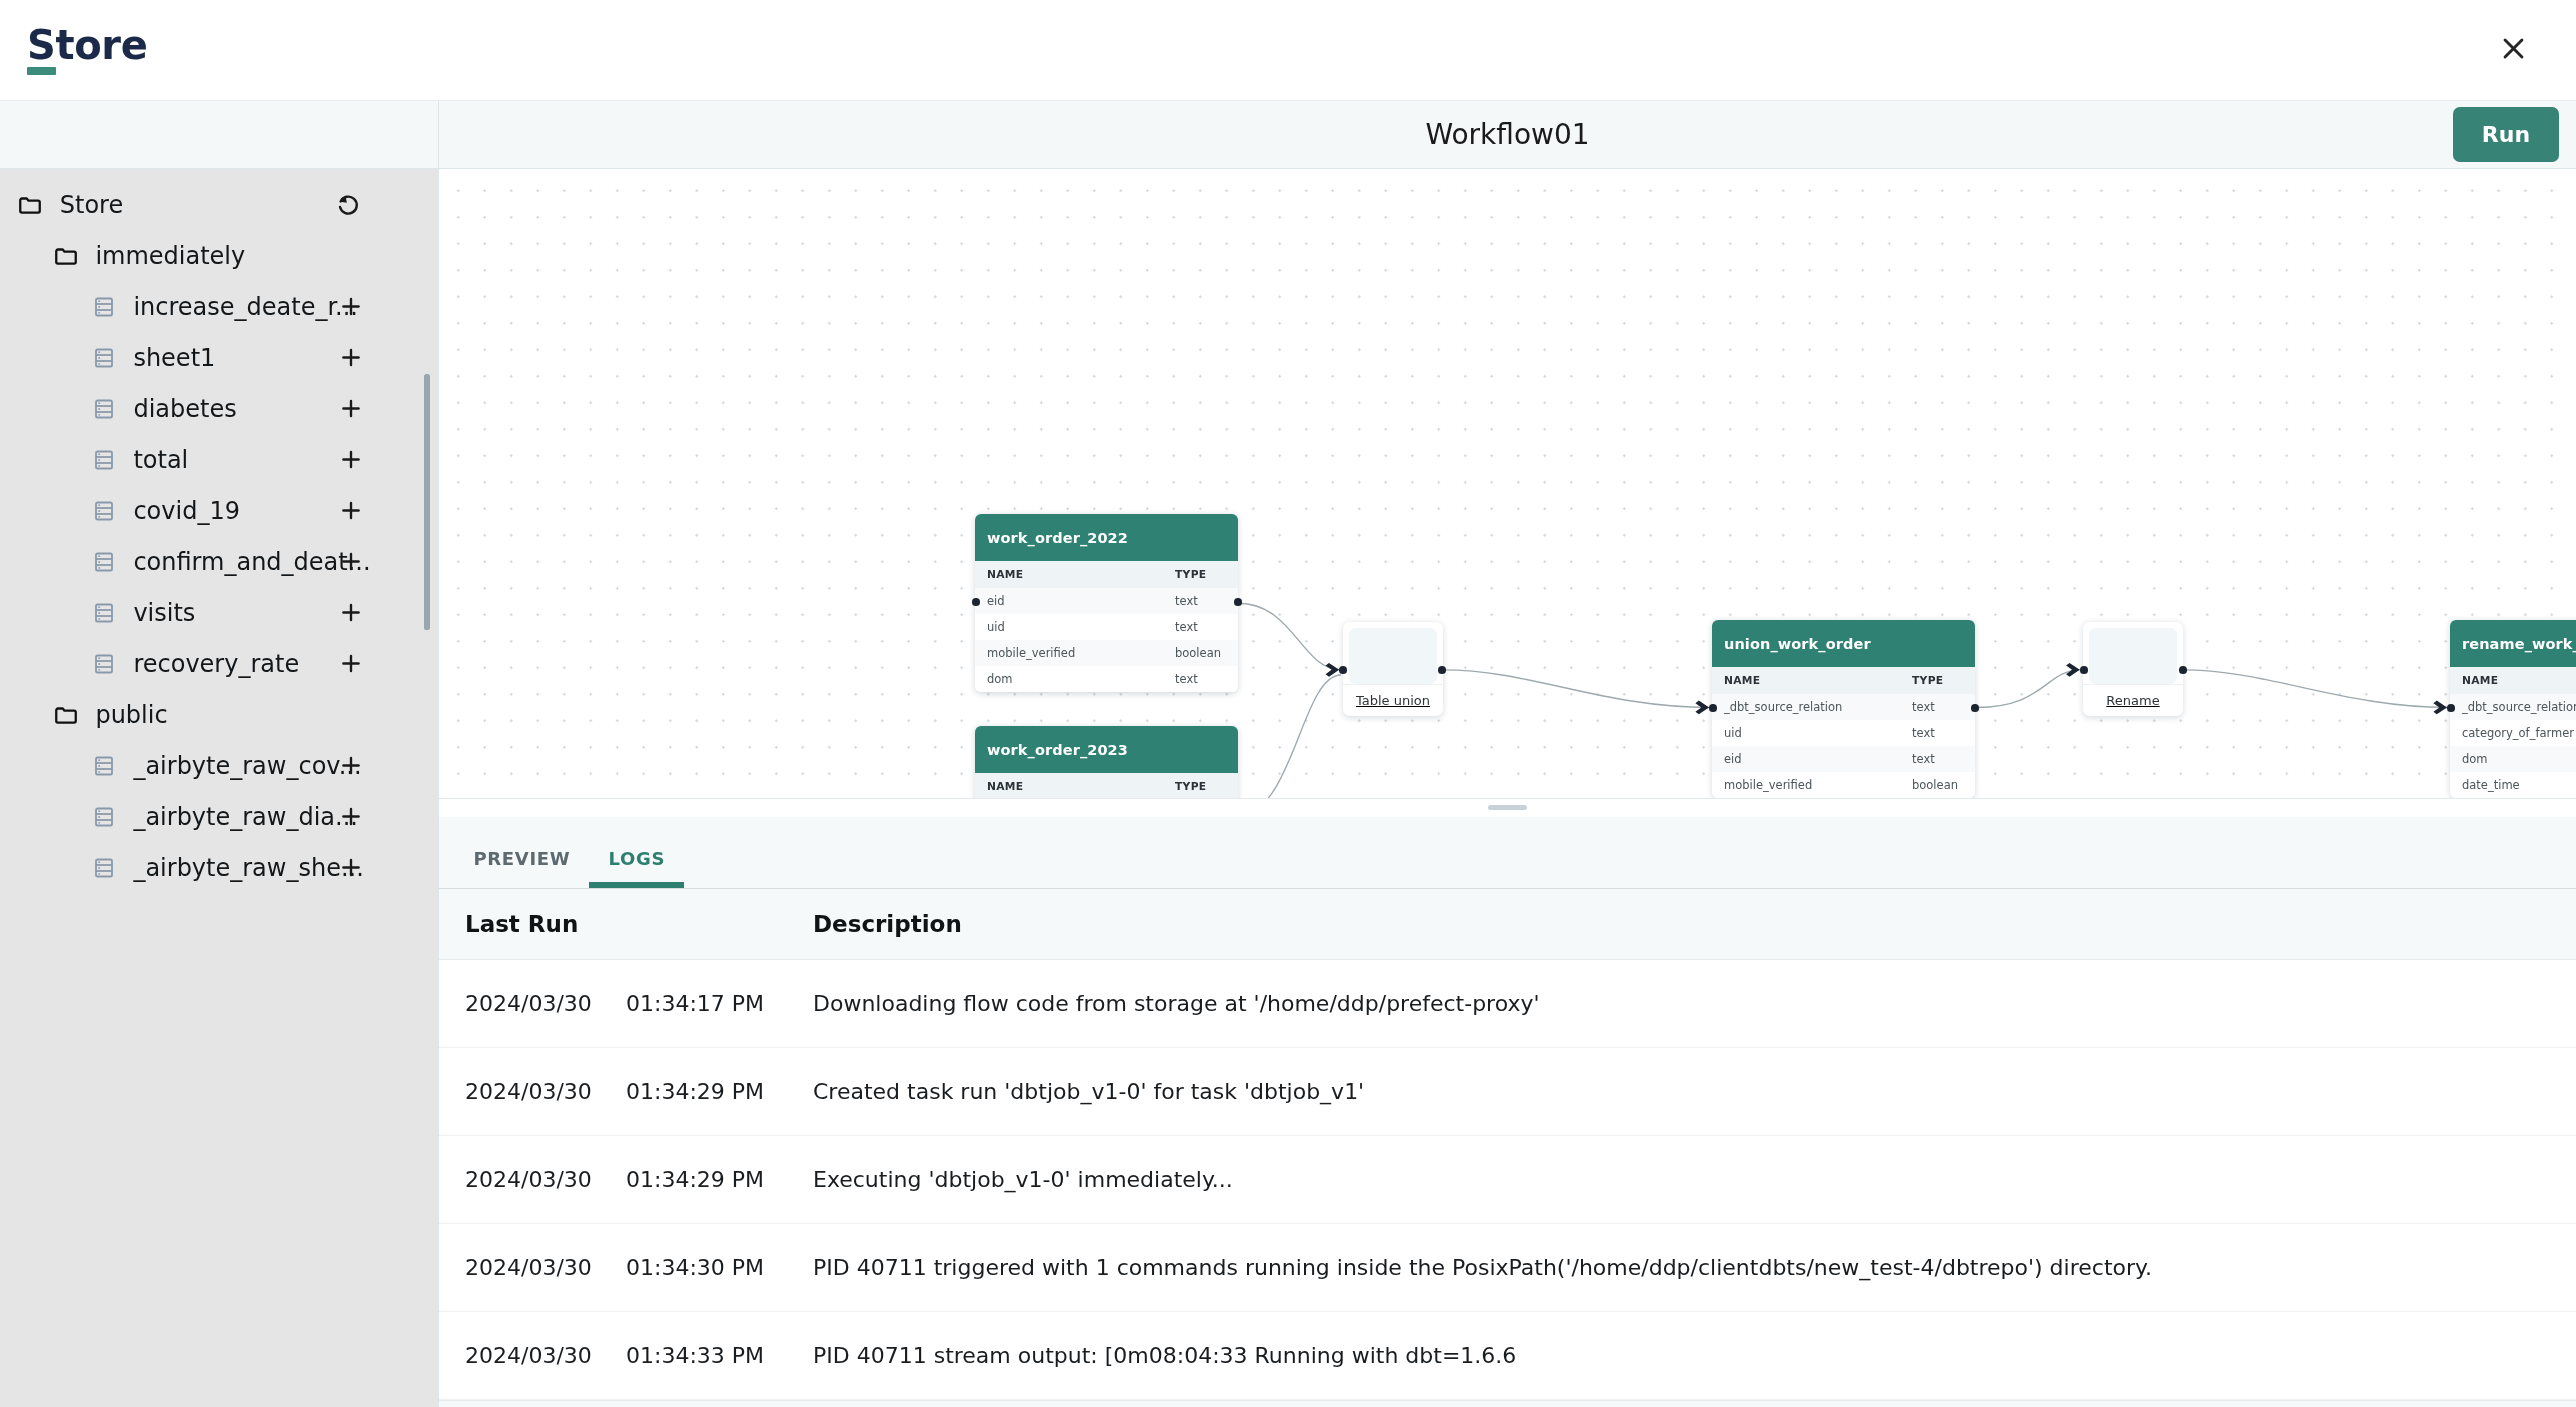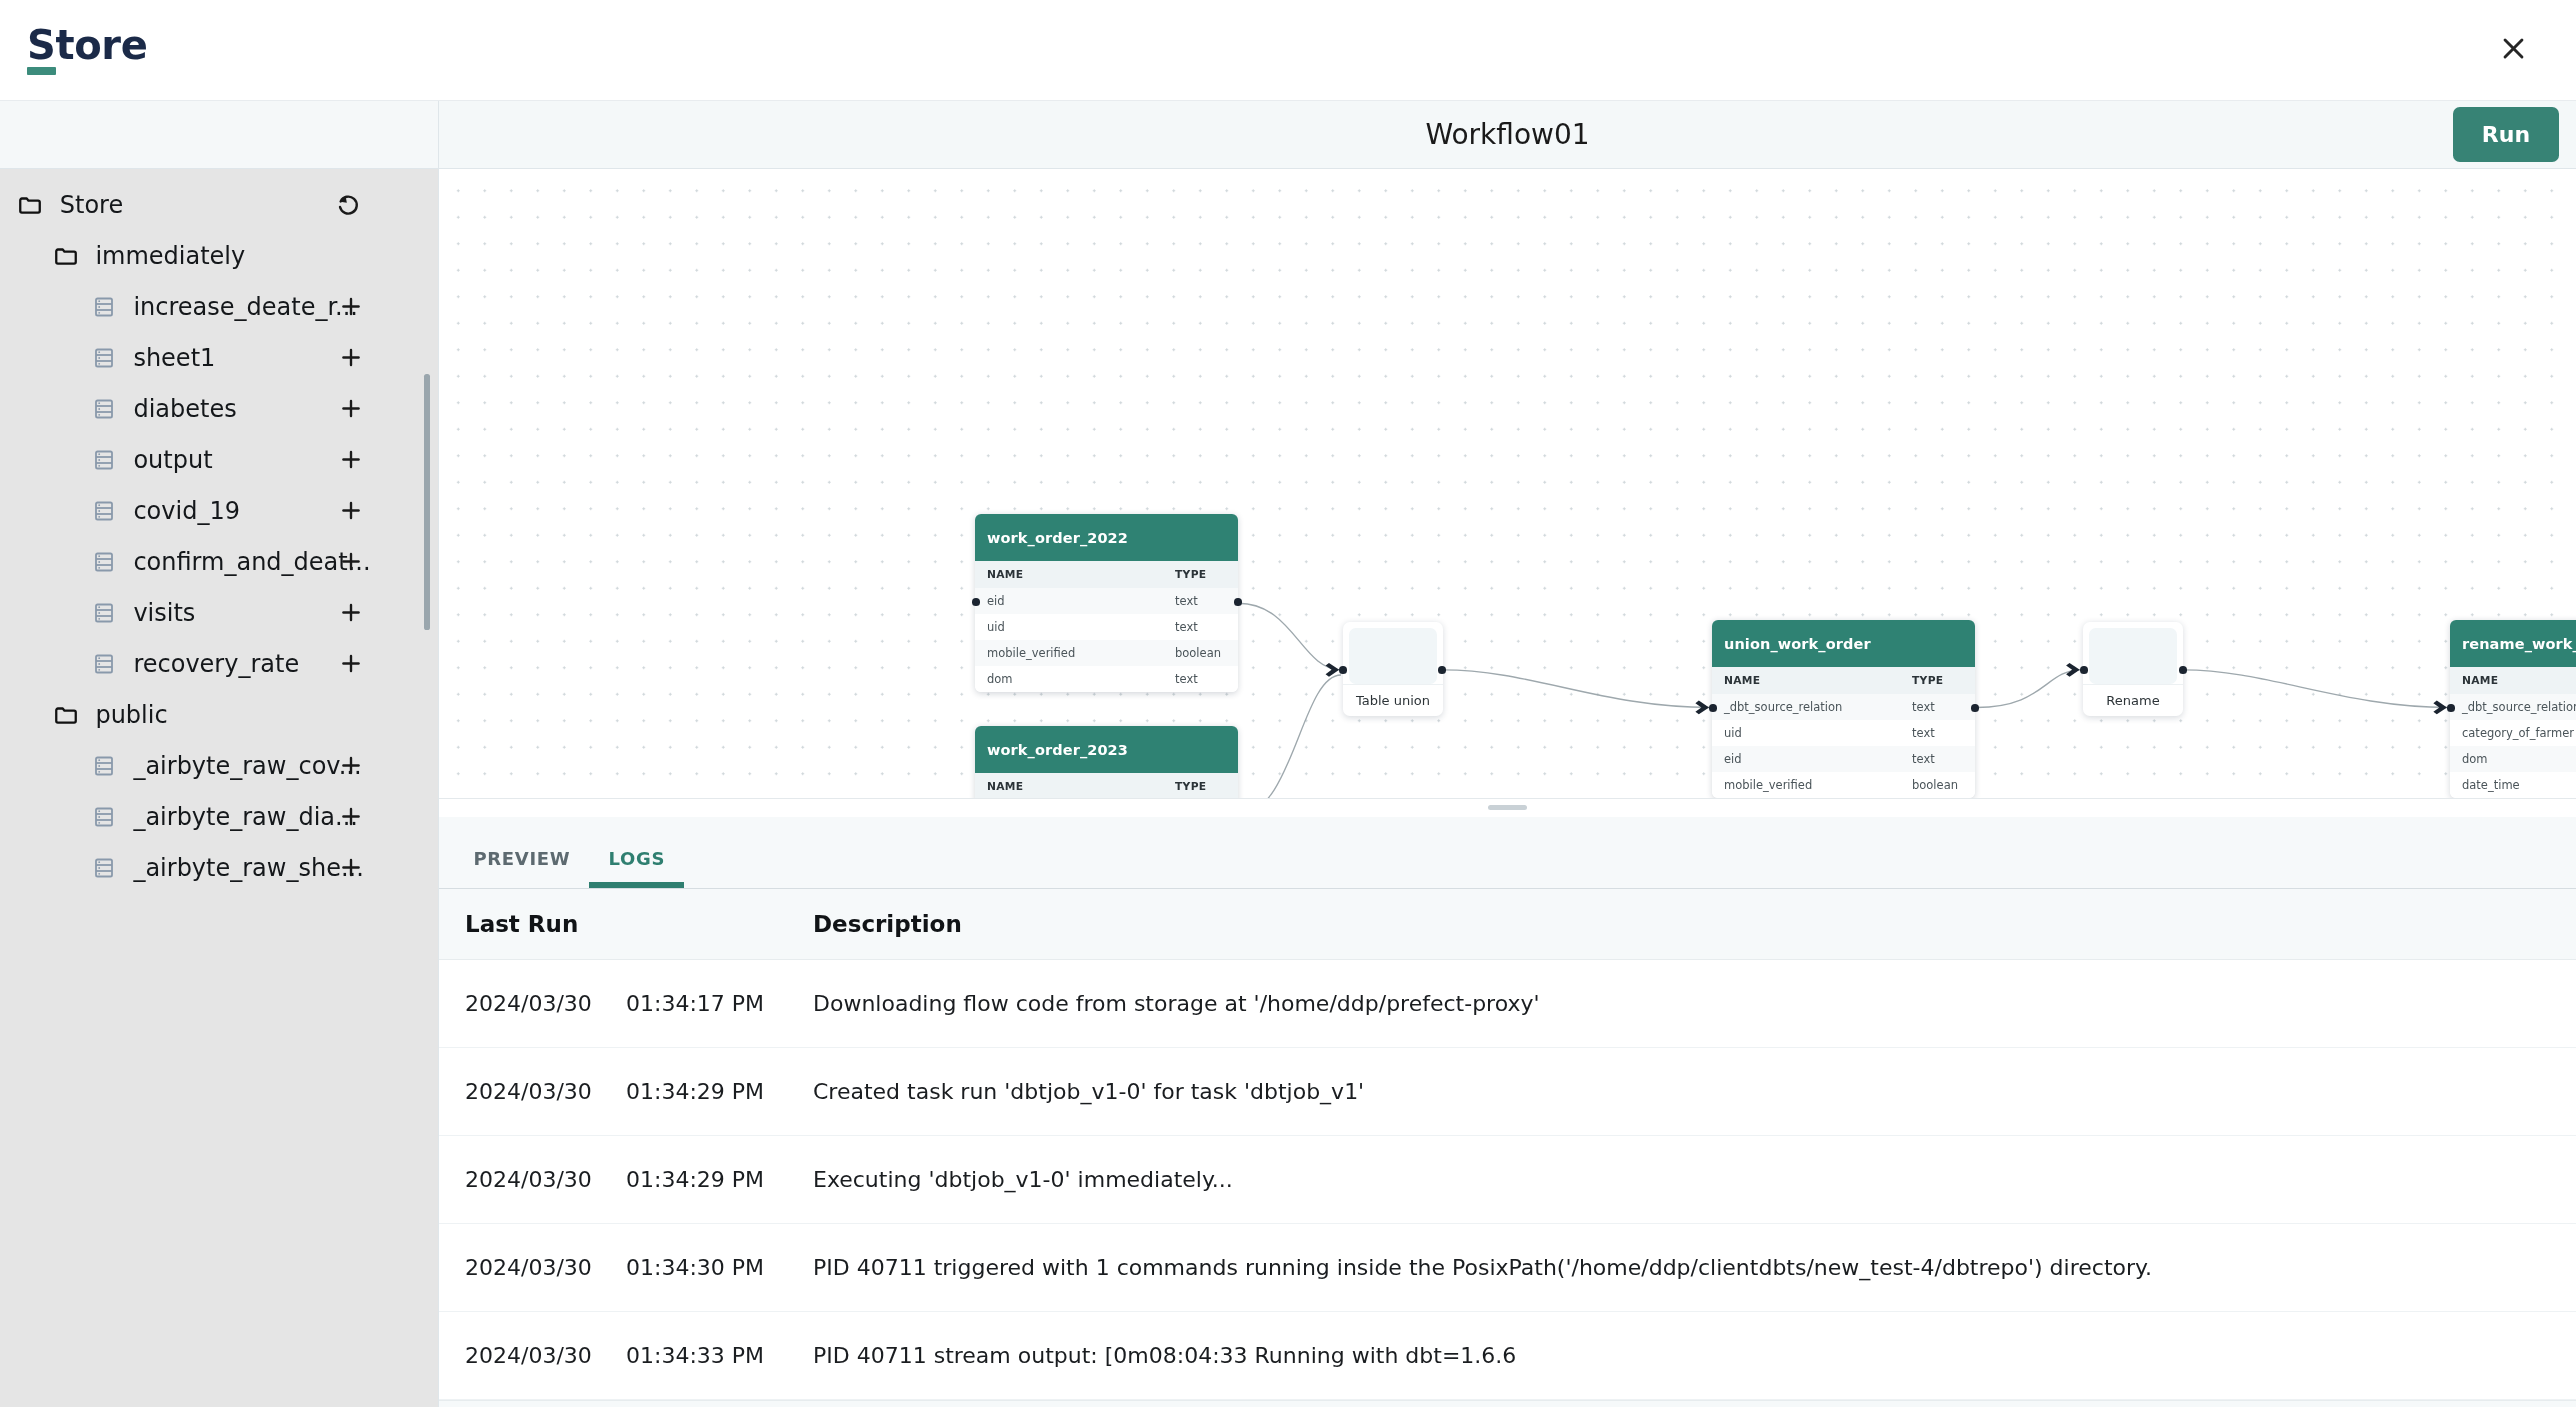--- a/index.html
+++ b/index.html
@@ -151,20 +151,21 @@
   .tnode .col-type { width: 75px; }
 
   
   .onode {
     position: absolute;
     width: 100px; height: 94px;
     background: #ffffff; border-radius: 6.8px;
     box-shadow: 0 1.7px 6px rgba(20,40,60,.16);
     display: flex; flex-direction: column; cursor: pointer;
     overflow: hidden;
+    text-decoration: underline;
   }
   .onode-icon {
     flex: 1; margin: 6px 6px 0 6px; border-radius: 6.8px; background: #f1f6f8;
     position: relative;
   }
   .onode-label {
     height: 32px; border-top: 0.9px solid #edf1f3;
     display: flex; align-items: center; justify-content: center;
     font-size: 13px; color: #2d3438;
     font-family: "DejaVu Sans", sans-serif;
@@ -322,21 +323,21 @@
             <span class="ic">
               <svg width="24" height="24" viewBox="0 0 24 24" fill="none" stroke="#8999ab" stroke-width="1.8">
                 <rect x="4" y="3.5" width="16" height="17" rx="1.6"></rect>
                 <line x1="4" y1="9" x2="20" y2="9"></line>
                 <line x1="4" y1="15" x2="20" y2="15"></line>
                 <circle cx="7.2" cy="6.2" r=".9" fill="#8999ab" stroke="none"></circle>
                 <circle cx="7.2" cy="12" r=".9" fill="#8999ab" stroke="none"></circle>
                 <circle cx="7.2" cy="17.8" r=".9" fill="#8999ab" stroke="none"></circle>
               </svg>
             </span>
-            <span class="lbl">output</span>
+            <span class="lbl">total</span>
             <span class="plus-btn">
               <svg viewBox="0 0 24 24" stroke="#1a1a1a" stroke-width="2.2" stroke-linecap="round">
                 <line x1="12" y1="5" x2="12" y2="19"></line>
                 <line x1="5" y1="12" x2="19" y2="12"></line>
               </svg>
             </span>
           </div>
           <div class="tree-row lvl2">
             <span class="ic">
               <svg width="24" height="24" viewBox="0 0 24 24" fill="none" stroke="#8999ab" stroke-width="1.8">

